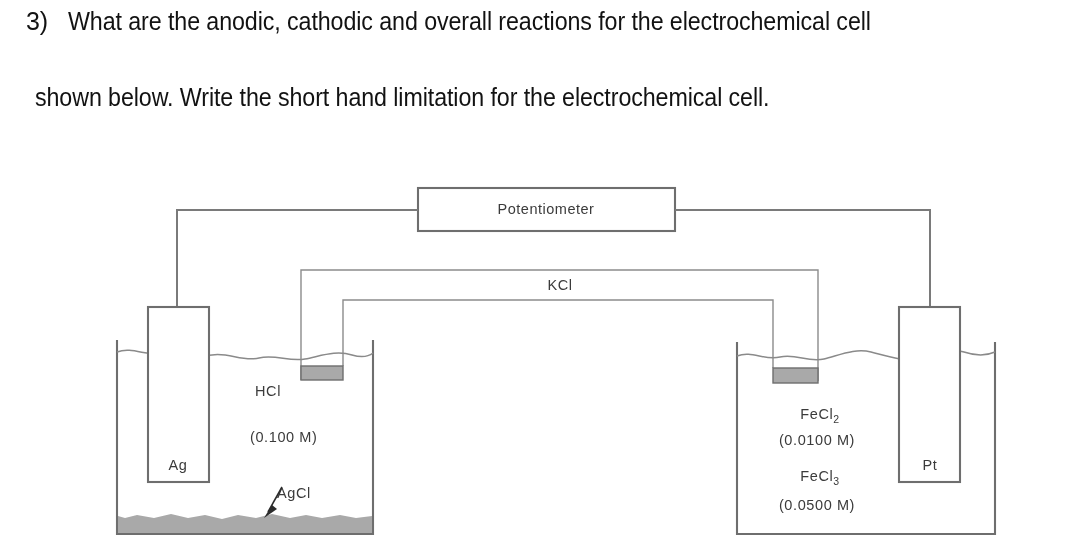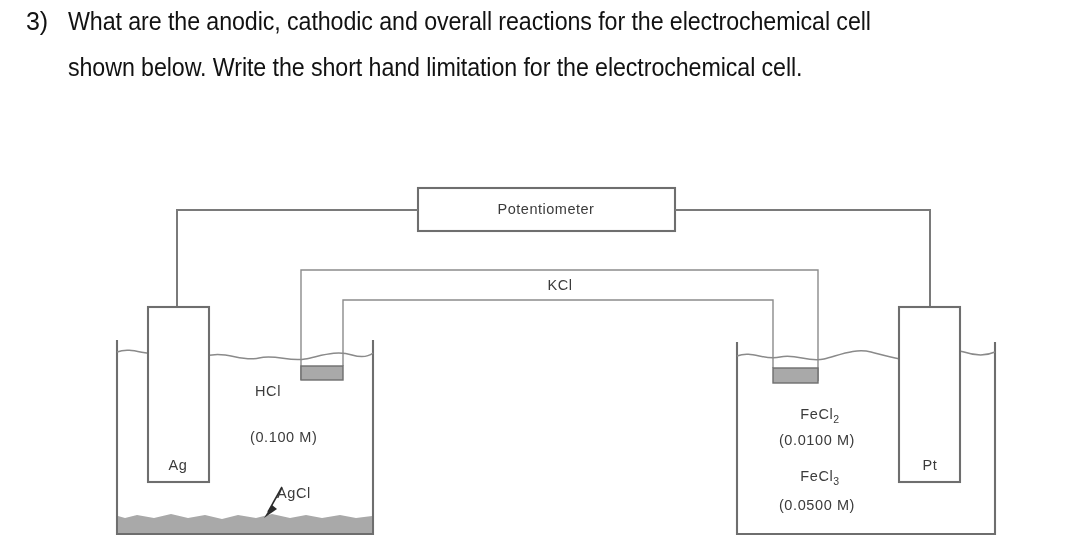--- a/index.html
+++ b/index.html
@@ -26,21 +26,21 @@
   }
   .q-line {
     display: flex;
     align-items: baseline;
     font-size: 25px;
     line-height: 1.05;
     color: #121212;
     letter-spacing: -0.1px;
   }
   .q-line.first { padding-left: 26px; }
-  .q-line.second { padding-left: 68px; margin-top: 20px; }
+  .q-line.second { padding-left: 35px; margin-top: 50px; }
   .q-number {
     width: 42px;
     flex: 0 0 42px;
     font-size: 25px;
   }
   .q-text {
     white-space: nowrap;
     font-stretch: condensed;
     transform: scaleX(0.93);
     transform-origin: left center;

